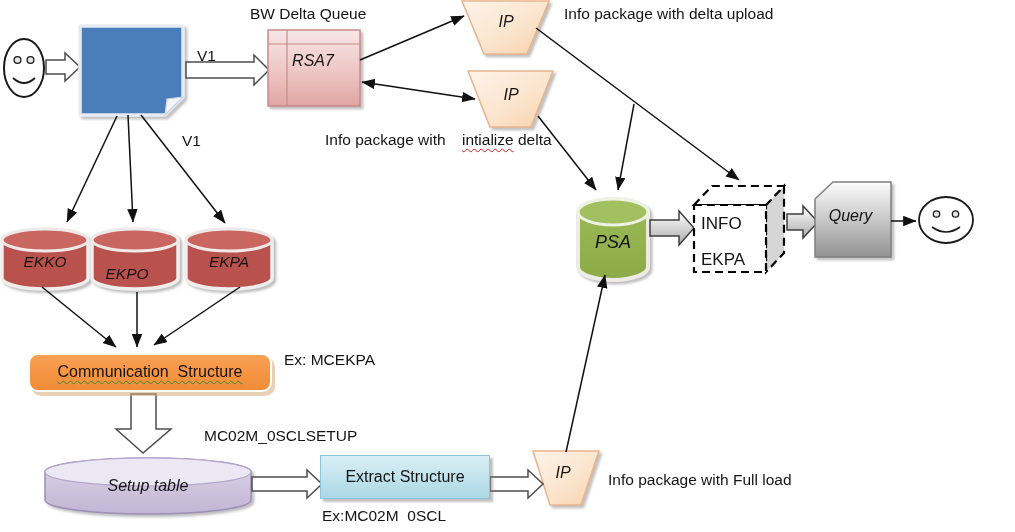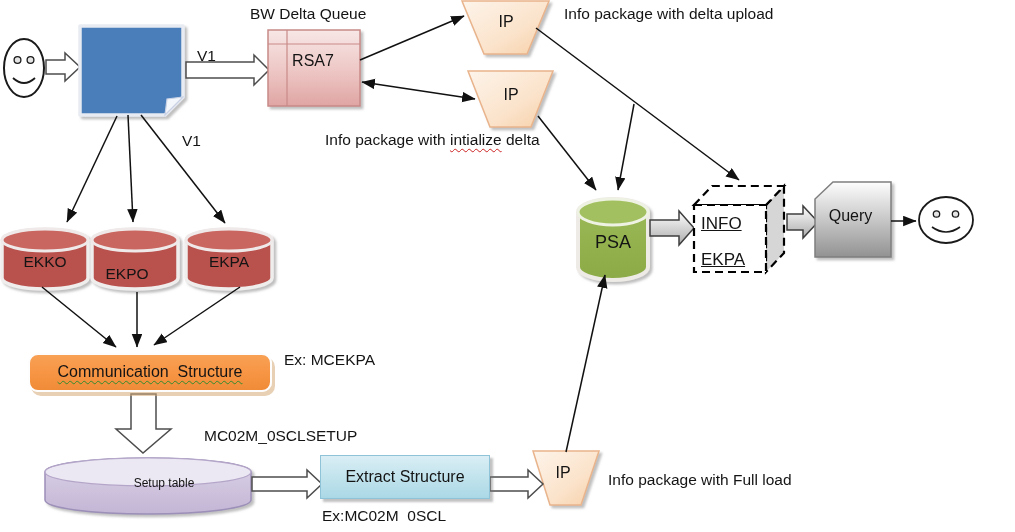--- a/index.html
+++ b/index.html
@@ -2,23 +2,23 @@
 <html><head>
 <meta charset="utf-8">
 <style>
   html,body{margin:0;padding:0;background:#fff;}
   #canvas{
     position:relative;width:1015px;height:532px;background:#ffffff;overflow:hidden;
     font-family:"Liberation Sans","DejaVu Sans",sans-serif;color:#141414;
   }
   #shapes{position:absolute;left:0;top:0;z-index:1;}
   .lbl{position:absolute;z-index:3;white-space:pre;font-size:15.5px;line-height:1.15;color:#141414;}
-  .center{text-align:center;}
+  .center{text-align:center;font-style:italic;}
   .wavy-green{text-decoration:underline wavy #2f8a2f;text-decoration-thickness:1px;text-underline-offset:3px;}
-  .wavy-red{text-decoration:underline wavy #c22;text-decoration-thickness:1px;text-underline-offset:3px;}
+  .wavy-red{text-decoration:underline wavy #c22;text-decoration-thickness:1px;text-underline-offset:3px;margin-left:12px;}
   .solid-underline{border-bottom:1.5px solid #000;}
   .box{position:absolute;z-index:2;display:flex;align-items:center;justify-content:center;}
   #comm-box{
     left:28px;top:353px;width:244px;height:39px;border-radius:10px;
     background:linear-gradient(180deg,#f8a155 0%,#f79646 45%,#f08c38 100%);
     border:2.5px solid #fdfdfd;box-shadow:3px 4px 0 rgba(214,170,118,.55);
     box-sizing:border-box;
   }
   #extract-box{
     left:320px;top:455px;width:170px;height:44px;
@@ -170,21 +170,21 @@
   <div class="lbl center" style="left:462px;top:13px;width:88px;font-size:16px;">IP</div>
   <div class="lbl" style="left:564px;top:5px;">Info package with delta upload</div>
   <div class="lbl center" style="left:468px;top:86px;width:86px;font-size:16px;">IP</div>
   <div class="lbl" style="left:325px;top:131px;"><span>Info package with </span><span class="wavy-red">intialize</span><span> delta</span></div>
   <div class="lbl" style="left:182px;top:132px;">V1</div>
   <div class="lbl center" style="left:2px;top:253px;width:86px;">EKKO</div>
   <div class="lbl center" style="left:84px;top:253px;width:86px;margin-top:12px;">EKPO</div>
   <div class="lbl center" style="left:186px;top:253px;width:86px;">EKPA</div>
   <div class="lbl" style="left:284px;top:351px;">Ex: MCEKPA</div>
   <div class="lbl" style="left:176px;top:427px;margin-left:28px;">MC02M_0SCLSETUP</div>
-  <div class="lbl center" style="left:45px;top:477px;width:206px;font-size:12px;padding-left:16px;">Setup table</div>
+  <div class="lbl center" style="left:45px;top:477px;width:206px;font-size:16px;">Setup table</div>
   <div class="lbl" style="left:322px;top:507px;">Ex:MC02M  0SCL</div>
   <div class="lbl center" style="left:533px;top:464px;width:60px;font-size:16px;">IP</div>
   <div class="lbl" style="left:608px;top:471px;">Info package with Full load</div>
   <div class="lbl center" style="left:578px;top:232px;width:70px;font-size:18px;">PSA</div>
-  <div class="lbl" style="left:701px;top:206px;font-size:17px;line-height:36px;text-decoration:underline;"><span style="display:block;">INFO</span><span style="display:block;">EKPA</span></div>
+  <div class="lbl" style="left:701px;top:206px;font-size:17px;line-height:36px;"><span style="display:block;">INFO</span><span style="display:block;">EKPA</span></div>
   <div class="lbl center" style="left:816px;top:207px;width:69px;font-size:16px;">Query</div>
 
 </div>
 
 </body></html>

